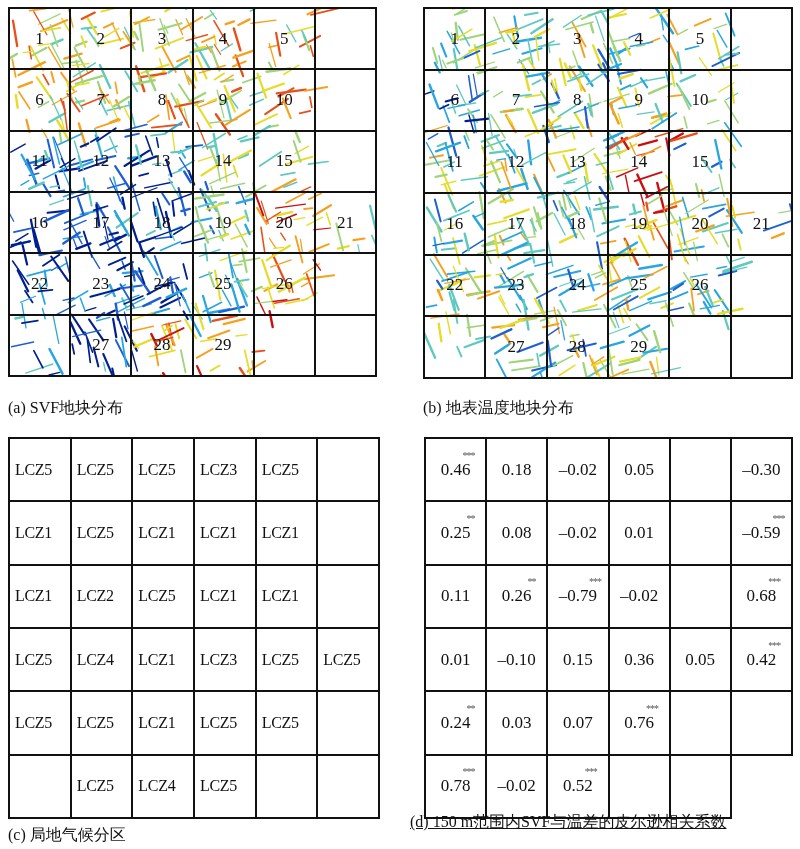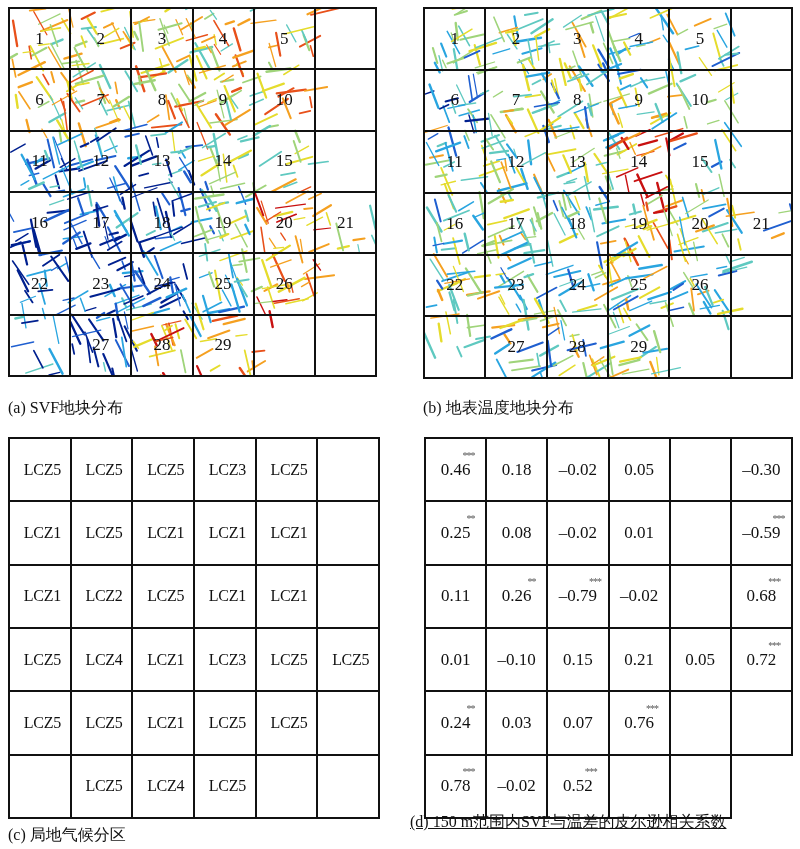--- a/index.html
+++ b/index.html
@@ -5,21 +5,21 @@
   html, body { margin:0; padding:0; background:#fff; }
   body { width:800px; height:849px; position:relative; overflow:hidden;
          font-family:"Liberation Serif","DejaVu Serif",serif; color:#111; }
   .panel { position:absolute; }
   .grid { position:absolute; display:grid; grid-template-columns:repeat(6,1fr); grid-template-rows:repeat(6,1fr);
           border-top:2px solid #111; border-left:2px solid #111; box-sizing:border-box; }
   .cell { border-right:2px solid #111; border-bottom:2px solid #111; position:relative; box-sizing:border-box;
           display:flex; align-items:center; justify-content:center; font-size:17px; }
   .map-svg { position:absolute; left:0; top:0; pointer-events:none; }
   .num { position:relative; z-index:2; font-size:17px; background:transparent; }
-  .lcz { font-size:16px; justify-content:center; padding-left:5px; letter-spacing:-0.3px; }
+  .lcz { font-size:16px; justify-content:flex-start; padding-left:5px; letter-spacing:-0.3px; }
   .corr { font-size:17px; }
   .val { position:relative; display:inline-block; }
   .sig { position:absolute; right:-4px; top:-9px; font-size:10px; color:#555; letter-spacing:-1px; line-height:1; }
   .caption { position:absolute; font-size:16px; text-align:left; white-space:nowrap; }
 </style>
 </head>
 <body>
 
 <div class="panel" style="left:8px;top:7px;width:369px;height:370px;">
   <svg class="map-svg" id="svgA" width="369" height="370">
@@ -1586,27 +1586,27 @@
       <div class="cell corr">
         <span class="val"><span>0.01</span><span class="sig"></span></span>
       </div>
       <div class="cell corr">
         <span class="val"><span>–0.10</span><span class="sig"></span></span>
       </div>
       <div class="cell corr">
         <span class="val"><span>0.15</span><span class="sig"></span></span>
       </div>
       <div class="cell corr">
-        <span class="val"><span>0.21</span><span class="sig"></span></span>
+        <span class="val"><span>0.36</span><span class="sig"></span></span>
       </div>
       <div class="cell corr">
         <span class="val"><span>0.05</span><span class="sig"></span></span>
       </div>
       <div class="cell corr">
-        <span class="val"><span>0.72</span><span class="sig">***</span></span>
+        <span class="val"><span>0.42</span><span class="sig">***</span></span>
       </div>
       <div class="cell corr">
         <span class="val"><span>0.24</span><span class="sig">**</span></span>
       </div>
       <div class="cell corr">
         <span class="val"><span>0.03</span><span class="sig"></span></span>
       </div>
       <div class="cell corr">
         <span class="val"><span>0.07</span><span class="sig"></span></span>
       </div>

